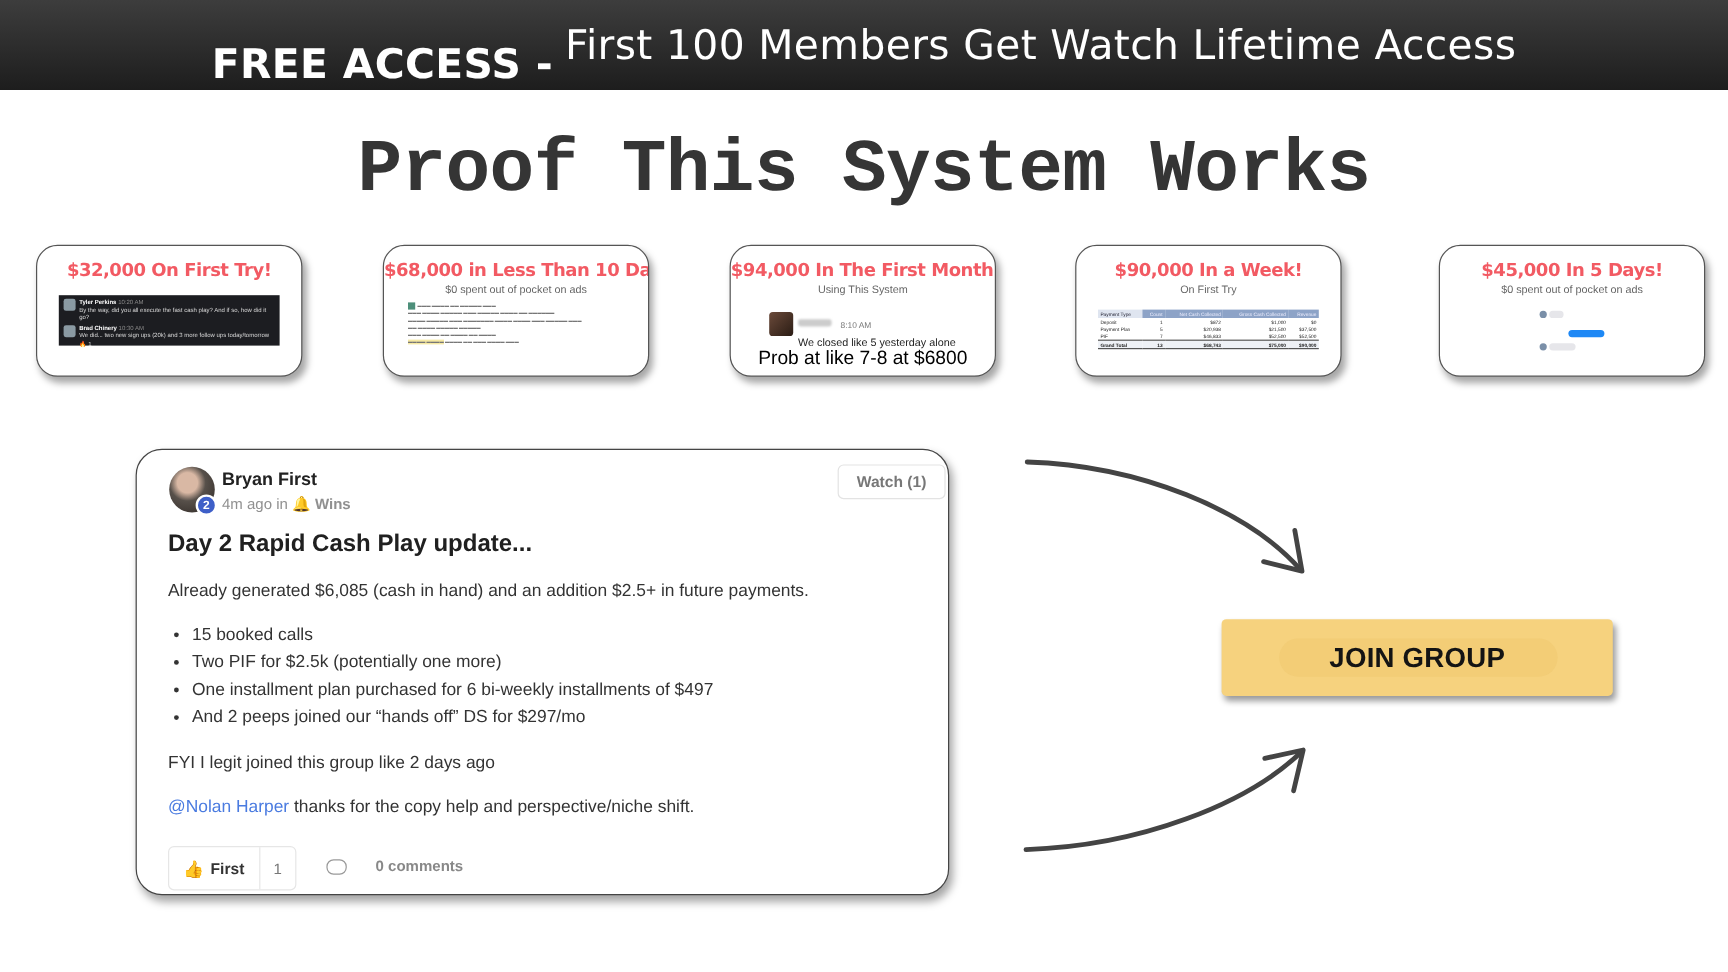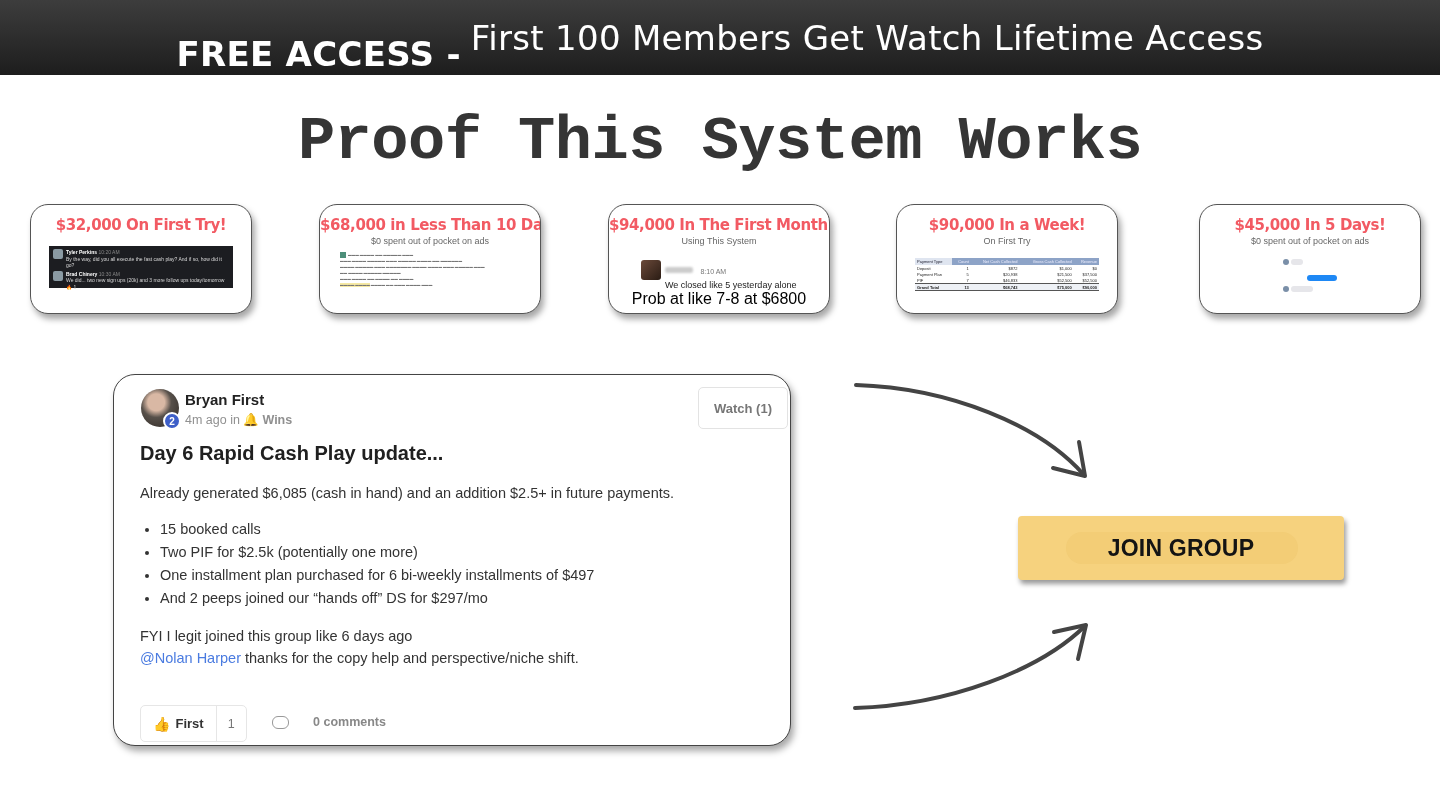--- a/index.html
+++ b/index.html
@@ -82,31 +82,31 @@
   .level-badge {
     position: absolute; left: 49px; top: 37px; width: 18px; height: 18px; border-radius: 50%;
     background: #3e5fc8; border: 2px solid #fff; color: #fff; font-size: 10px; font-weight: bold;
     display: flex; align-items: center; justify-content: center;
   }
   .author { position: absolute; left: 71px; top: 16px; font-size: 15px; color: #222; font-weight: bold; }
   .meta { position: absolute; left: 71px; top: 37px; font-size: 12.5px; color: #909090; }
   .meta .cat { font-weight: bold; color: #909090; }
   .meta .bell { color: #e2a51c; }
   .watch-btn {
-    position: absolute; right: 2px; top: 12px; width: 90px; height: 42px;
+    position: absolute; right: 2px; top: 12px; width: 90px; height: 29px;
     border: 1px solid #e3e3e3; border-radius: 5px; background: #fff;
     color: #777; font-size: 13px; font-weight: bold; display: flex; align-items: center; justify-content: center;
     font-family: "Liberation Sans", sans-serif;
   }
   .post-title { position: absolute; left: 26px; top: 67px; font-size: 20px; font-weight: bold; color: #202020; }
   .post-body { position: absolute; left: 26px; top: 107px; width: 620px; font-size: 14.5px; color: #333; line-height: 22px; }
   .post-body ul { margin: 14px 0 0 20px; padding-left: 0; }
   .post-body li { padding-left: 0; line-height: 23px; }
   .post-body p.fyi { margin-top: 15px; }
-  .post-body p.thanks { margin-top: 0; }
+  .post-body p.thanks { margin-top: 15px; }
   .mention { color: #4a7be0; }
   .like-box {
     position: absolute; left: 26px; top: 330px; width: 107px; height: 37px;
     border: 1px solid #e6e6e6; border-radius: 5px; display: flex; align-items: center;
   }
   .like-btn { display: flex; align-items: center; gap: 5px; padding: 0 12px; height: 100%; border-right: 1px solid #e6e6e6; font-size: 13px; font-weight: bold; color: #333; }
   .thumb { color: #e4a824; font-size: 14px; }
   .like-count { flex: 1; text-align: center; font-size: 12.5px; color: #777; }
   .comments { position: absolute; left: 158px; top: 340px; display: flex; align-items: center; gap: 24px; font-size: 12.5px; color: #888; font-weight: bold; }
   .comment-icon { width: 17px; height: 13px; border: 1.5px solid #999; border-radius: 6px; position: relative; }
@@ -244,30 +244,30 @@
   <div class="avatar"></div>
   <div class="level-badge">2</div>
   <div class="author">Bryan First</div>
   <div class="meta">
     <span>4m ago in</span>
     <span class="bell">🔔</span>
     <span class="cat">Wins</span>
   </div>
   <div class="watch-btn">Watch (1)</div>
 
-  <div class="post-title">Day 6 Rapid Cash Play update...</div>
+  <div class="post-title">Day 2 Rapid Cash Play update...</div>
   <div class="post-body">
     <p>Already generated $6,085 (cash in hand) and an addition $2.5+ in future payments.</p>
     <ul>
       <li>15 booked calls</li>
       <li>Two PIF for $2.5k (potentially one more)</li>
       <li>One installment plan purchased for 6 bi-weekly installments of $497</li>
       <li>And 2 peeps joined our “hands off” DS for $297/mo</li>
     </ul>
-    <p class="fyi">FYI I legit joined this group like 6 days ago</p>
+    <p class="fyi">FYI I legit joined this group like 2 days ago</p>
     <p class="thanks"><span class="mention">@Nolan Harper</span><span> thanks for the copy help and perspective/niche shift.</span></p>
   </div>
 
   <div class="like-box">
     <div class="like-btn">
       <span class="thumb">👍</span>
       <span>First</span>
     </div>
     <div class="like-count">1</div>
   </div>

